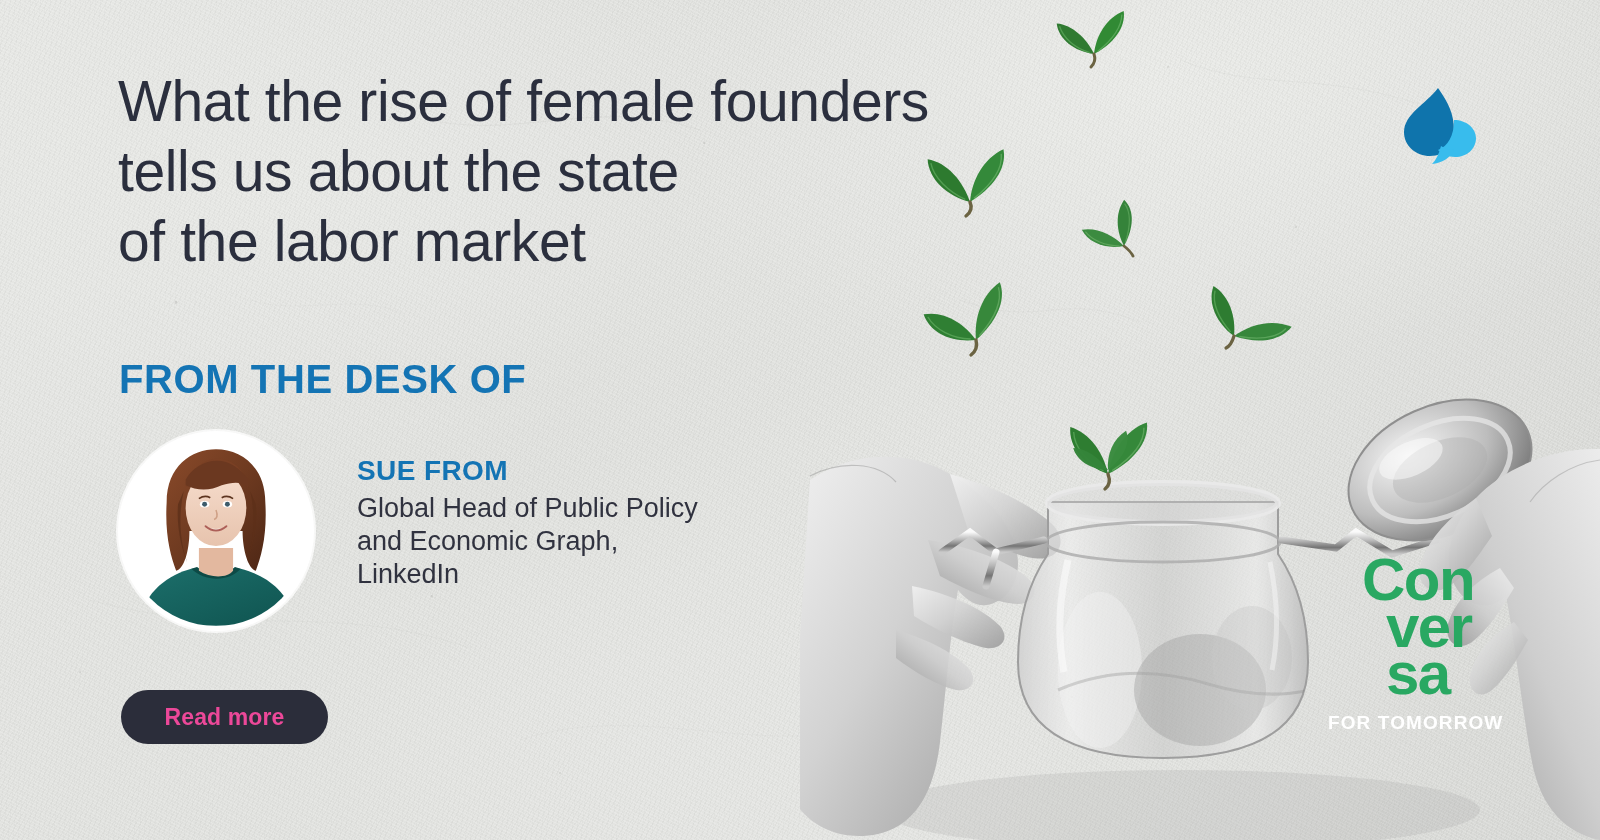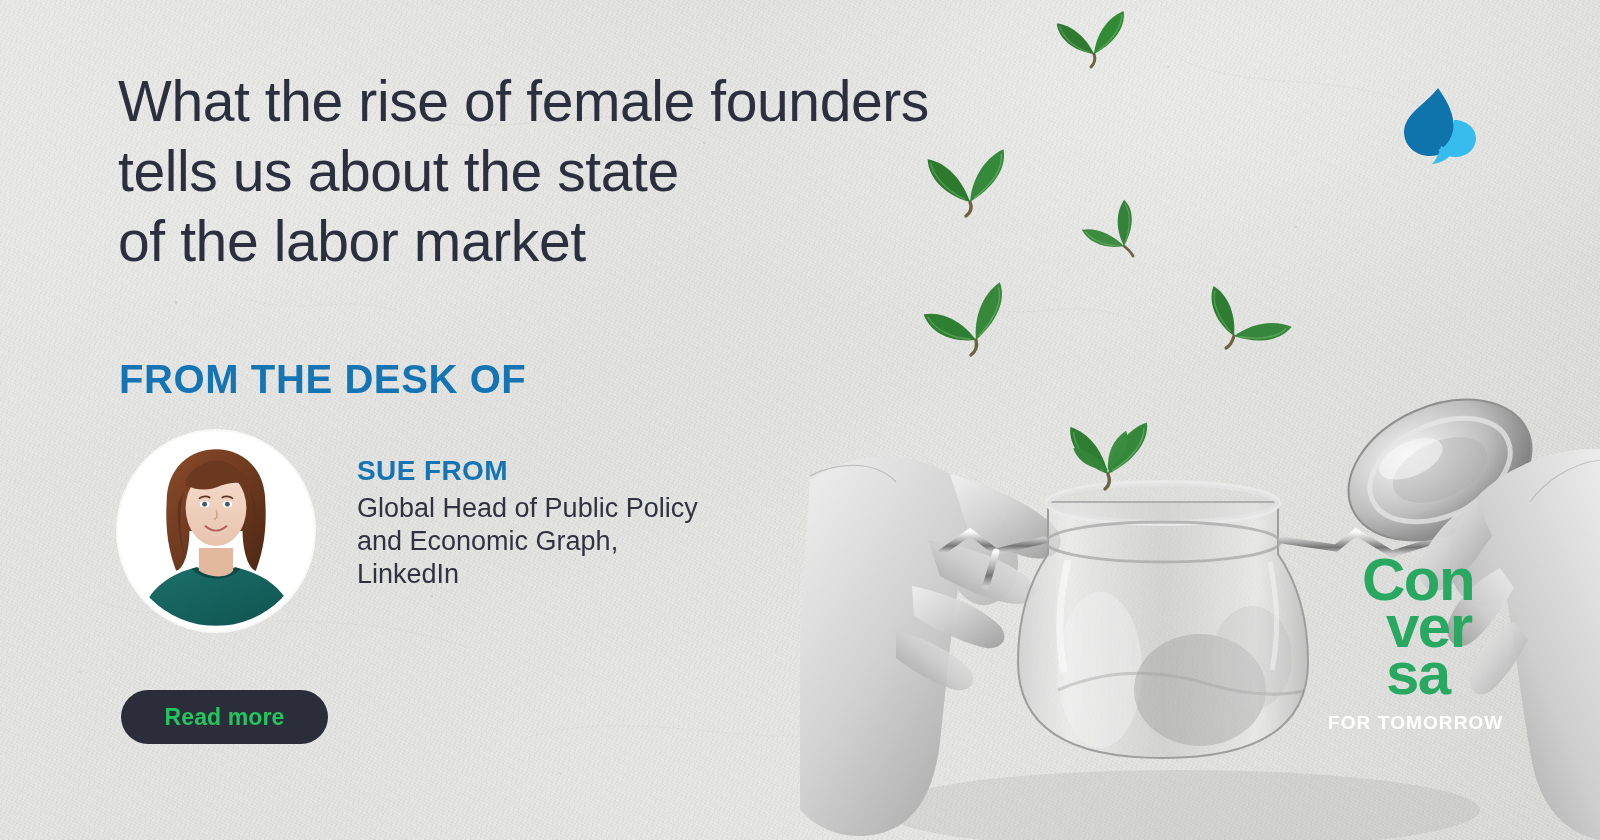--- a/index.html
+++ b/index.html
@@ -119,21 +119,21 @@
   }
 
   
   .read-more {
     position:absolute;
     left:121px; top:690px;
     width:207px; height:54px;
     border:none;
     border-radius:27px;
     background:#2b2d3a;
-    color:#22c55e;
+    color:#ec4899;
     font-family:"Liberation Sans", sans-serif;
     font-size:23px;
     font-weight:700;
     letter-spacing:.1px;
     cursor:pointer;
   }
 
   
   .brand-logo { position:absolute; left:1392px; top:84px; width:92px; height:80px; }
 

